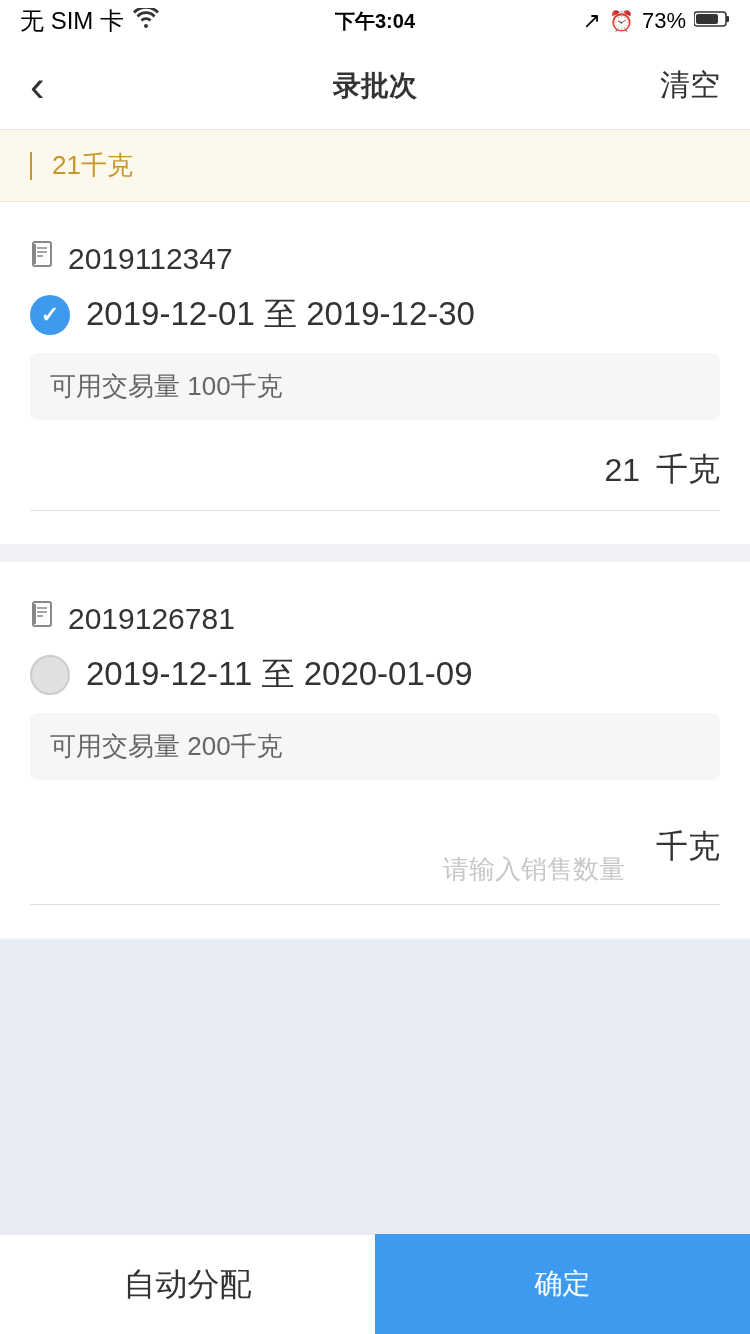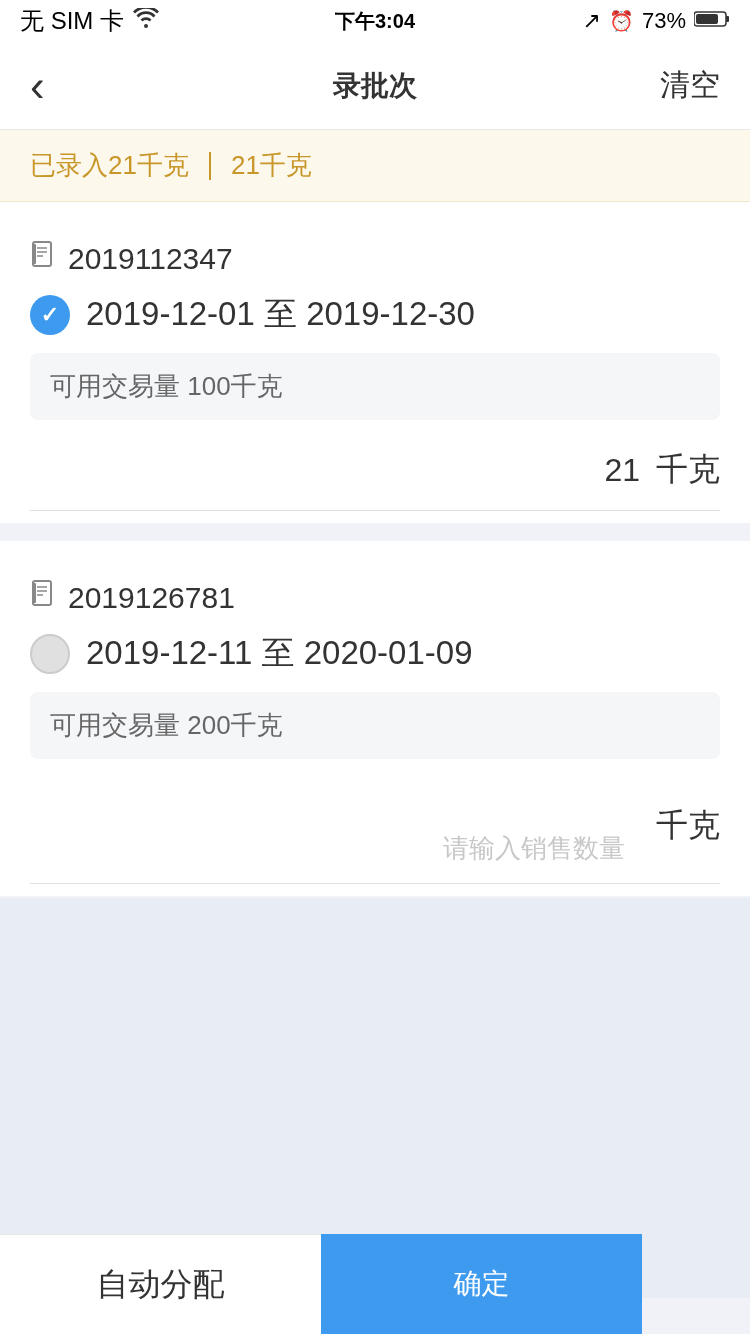--- a/index.html
+++ b/index.html
@@ -201,21 +201,21 @@
 
     
     .empty-area {
       background: #e8ecf4;
       flex: 1;
       min-height: 400px;
     }
 
     
     .bottom-bar {
-      width: 642px;
+      width: 750px;
       height: 100px;
       display: flex;
       position: fixed;
       bottom: 0;
       left: 0;
     }
     .btn-auto {
       flex: 1;
       background: #fff;
       border: none;
@@ -247,21 +247,21 @@
 
     .content-area {
       flex: 1;
       display: flex;
       flex-direction: column;
       padding-bottom: 100px;
     }
 
     .input-row-wrapper {
       background: #fff;
-      padding-bottom: 12px;
+      padding-bottom: 33px;
     }
   </style>
 </head>
 <body>
 
 <div class="page-wrapper">
 
   <div class="status-bar">
     <div class="status-bar-left">
       <span>无 SIM 卡</span>
@@ -286,21 +286,20 @@
     </div>
   </div>
 
   <div class="nav-bar">
     <span class="nav-back" style="font-size:44px; color:#333;">‹</span>
     <span class="nav-title">录批次</span>
     <span class="nav-action">清空</span>
   </div>
 
   <div class="info-banner">
-    <span class="info-banner-text">已录入21千克</span>
     <div class="info-banner-divider"></div>
     <span class="info-banner-text">21千克</span>
   </div>
 
   <div class="content-area">
 
     <div class="batch-card">
       <div class="batch-card-header">
         <span class="batch-id-icon">
           <svg width="28" height="28" viewBox="0 0 28 28" fill="none">

